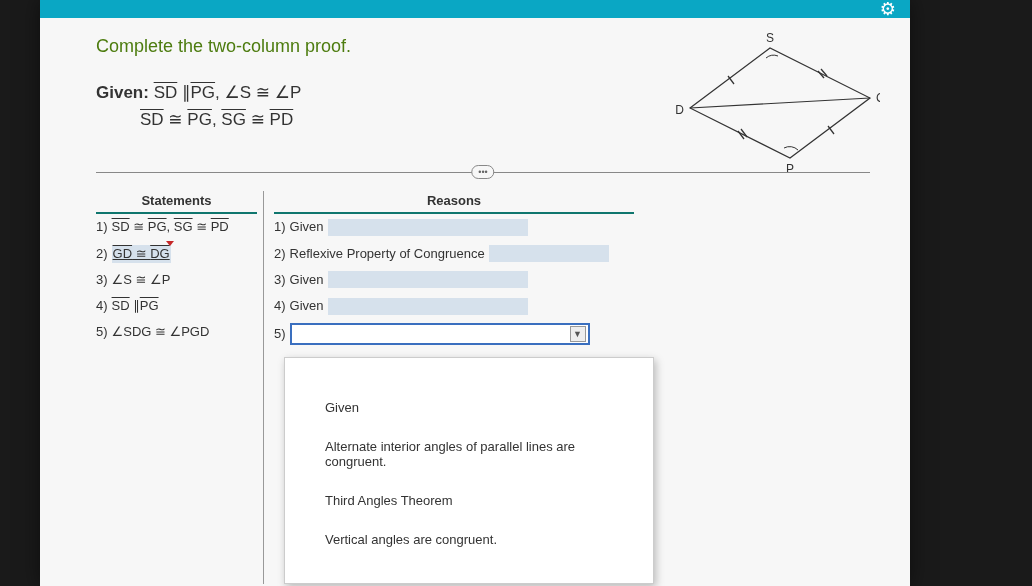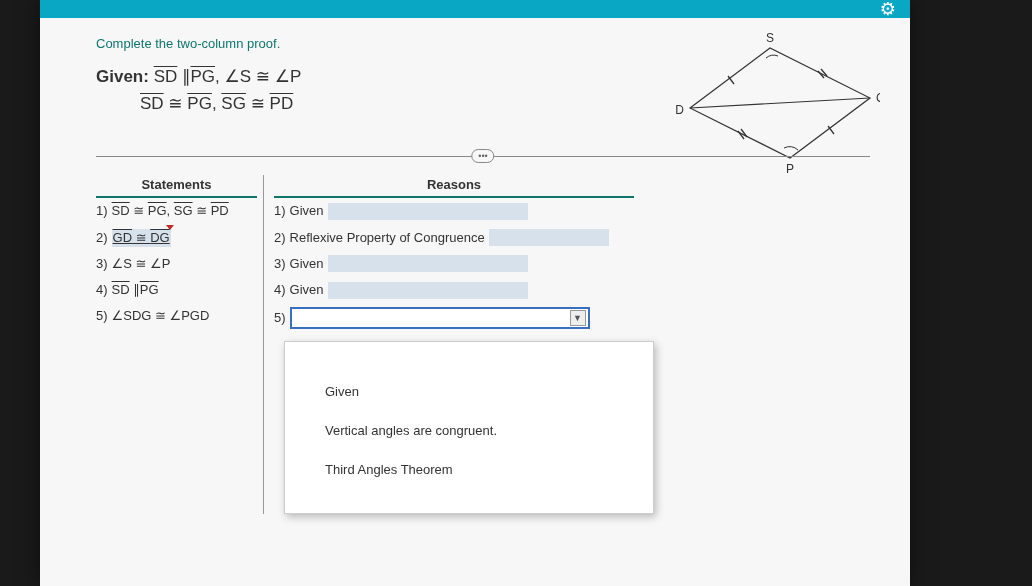--- a/index.html
+++ b/index.html
@@ -33,23 +33,23 @@
     color: #fff;
     font-size: 18px;
   }
   .content {
     padding: 18px 40px 0 56px;
     color: #333;
     font-size: 13px;
     position: relative;
   }
   .instr {
-    font-size: 13px;
-    color: #0f766e;
-    margin-bottom: 12px;
+    font-size: 18px;
+    color: #4d7c0f;
+    margin-bottom: 22px;
   }
   .given-block { font-size: 17px; line-height: 1.6; }
   .given-block .lbl { font-weight: bold; display: inline-block; }
   .indent { padding-left: 44px; }
   .overline { text-decoration: overline; }
   .diagram {
     position: absolute;
     right: 30px;
     top: 10px;
     width: 210px;
@@ -256,20 +256,21 @@
           </div>
         <div class="row">
           <span>5)</span>
           <span class="dropdown">
             <span class="dropdown-arrow">▼</span>
           </span>
         </div>
 
         <div class="options-panel">
           <div class="opt">Given</div>
+          <div class="opt">Alternate interior angles of parallel lines are congruent.</div>
+          <div class="opt">Third Angles Theorem</div>
           <div class="opt">Vertical angles are congruent.</div>
-          <div class="opt">Third Angles Theorem</div>
         </div>
       </div>
     </div>
 
   </div>
 </div>
 
 </body></html>

